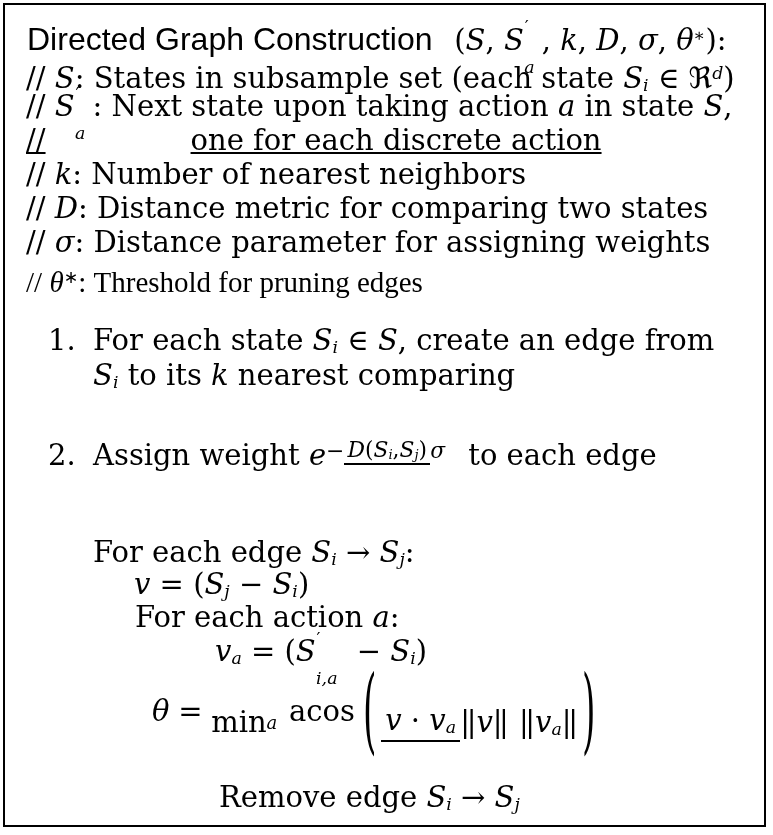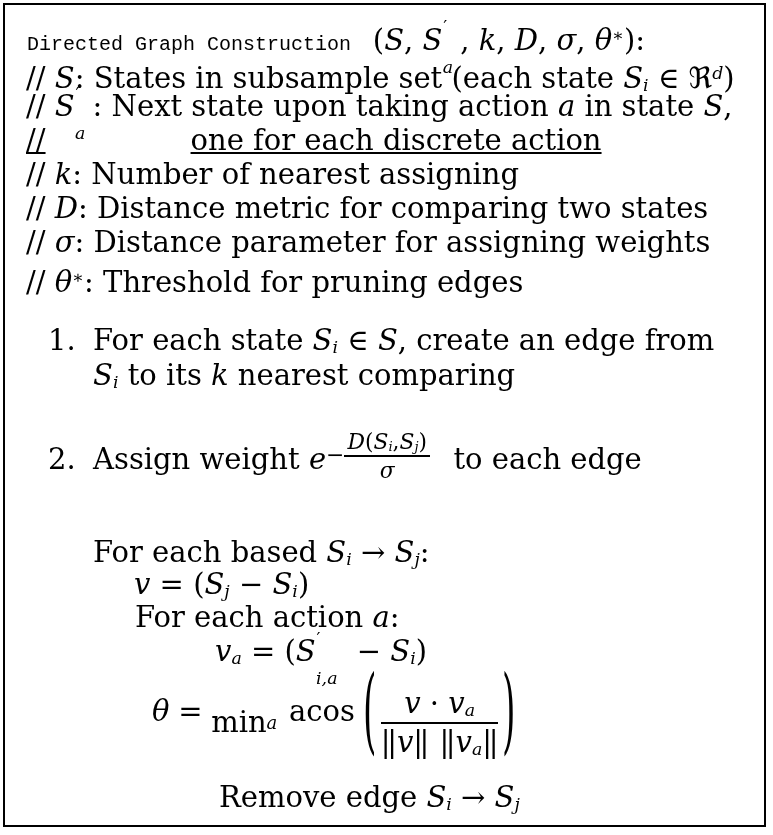--- a/index.html
+++ b/index.html
@@ -10,35 +10,35 @@
   .frame{
     position:absolute;left:3px;top:3px;width:763px;height:824px;
     border:2.5px solid #000000;box-sizing:border-box;
   }
   .line{position:absolute;white-space:nowrap;font-size:29px;line-height:36px;}
 
   
   .rm{}
   .it{font-style:italic;}
   .bf{font-weight:bold;font-size:30px;letter-spacing:0.3px;}
-  .tt{font-family:Liberation Mono, monospace;font-size:20px;}
+  .tt{font-family:Liberation Sans, sans-serif;font-size:32px;}
   .sub{font-size:0.6em;font-style:italic;vertical-align:-0.18em;}
   .sup{font-size:0.6em;vertical-align:0.5em;}
   .supi{font-size:0.6em;font-style:italic;vertical-align:0.5em;}
   .sp{display:inline-block;}
   .re{font-family:"DejaVu Serif","DejaVu Sans",serif;}
   .bars{letter-spacing:-0.12em;margin-right:0.12em;}
 
   
   .ss{display:inline-block;position:relative;height:2px;}
   .ss .up{position:absolute;left:0.05em;bottom:0.3em;font-size:0.6em;}
   .ss .dn{position:absolute;left:0.02em;top:0.08em;font-size:0.6em;font-style:italic;white-space:nowrap;}
 
   
-  .frac{display:inline-flex;flex-direction:column;align-items:stretch;text-align:center;
+  .frac{display:inline-flex;align-items:stretch;text-align:center;
         vertical-align:middle;line-height:1.08;}
   .frac .num{display:block;border-bottom:2px solid #000;padding:0 0.15em 0.06em;}
   .frac .den{display:block;padding-top:0.06em;}
 
   
   .exp{display:inline-block;position:relative;top:-0.34em;font-size:0.75em;line-height:1;}
   .exp .frac{vertical-align:middle;}
 
   
   .stack{display:inline-flex;flex-direction:row;align-items:center;line-height:1;}
@@ -52,21 +52,21 @@
   .eqline .frac{line-height:1.15;}
 
   
   #ln-title{top:17px;left:27px;}
   #ln-c1{top:55px;left:26px;}
   #ln-c2{top:88px;left:26px;}
   #ln-c3{top:122px;left:26px;text-decoration:underline;}
   #ln-c4{top:156px;left:26px;}
   #ln-c5{top:190px;left:26px;}
   #ln-c6{top:224px;left:26px;}
-  #ln-c7{top:259px;left:26px;}
+  #ln-c7{top:259px;left:26px;font-family:Liberation Serif, serif;}
   #ln-i1a{top:322px;left:48px;}
   #ln-i1b{top:357px;left:93px;}
   #ln-i2{top:437px;left:48px;}
   #ln-i3h{top:499px;left:48px;}
   #ln-l31{top:534px;left:93px;}
   #ln-l32{top:566px;left:134px;}
   #ln-l33{top:599px;left:135px;}
   #ln-l34{top:633px;left:215px;}
   #ln-l35{top:675px;left:152px;}
   #ln-l36{top:745px;left:152px;}
@@ -76,34 +76,34 @@
 <body>
 
 <div class="page">
   <div class="frame"></div>
 
   <div class="line" id="ln-title"><span class="tt">Directed Graph Construction</span><span class="sp" style="width: 0.75em;"></span><span class="rm">(</span><span class="it">S</span><span class="rm">, </span><span class="it">S</span><span class="ss" style="width: 0.62em;"><span class="up">′</span><span class="dn">a</span></span><span class="rm">, </span><span class="it">k</span><span class="rm">, </span><span class="it">D</span><span class="rm">, </span><span class="it">σ</span><span class="rm">, </span><span class="it">θ</span><span class="sup">∗</span><span class="rm">):</span></div>
 
   <div class="line" id="ln-c1"><span class="rm">// </span><span class="it">S</span><span class="rm">: States in subsample set (each state </span><span class="it">S</span><span class="sub">i</span><span class="rm"> ∈ </span><span class="re">ℜ</span><span class="supi">d</span><span class="rm">)</span></div>
   <div class="line" id="ln-c2"><span class="rm">// </span><span class="it">S</span><span class="ss" style="width: 0.62em;"><span class="up">′</span><span class="dn">a</span></span><span class="rm">: Next state upon taking action </span><span class="it">a</span><span class="rm"> in state </span><span class="it">S</span><span class="rm">,</span></div>
   <div class="line" id="ln-c3"><span class="rm">//</span><span class="sp" style="width: 5em;"></span><span class="rm">one for each discrete action</span></div>
-  <div class="line" id="ln-c4"><span class="rm">// </span><span class="it">k</span><span class="rm">: Number of nearest assigning</span></div>
+  <div class="line" id="ln-c4"><span class="rm">// </span><span class="it">k</span><span class="rm">: Number of nearest neighbors</span></div>
   <div class="line" id="ln-c5"><span class="rm">// </span><span class="it">D</span><span class="rm">: Distance metric for comparing two states</span></div>
   <div class="line" id="ln-c6"><span class="rm">// </span><span class="it">σ</span><span class="rm">: Distance parameter for assigning weights</span></div>
   <div class="line" id="ln-c7"><span class="rm">// </span><span class="it">θ</span><span class="sup">∗</span><span class="rm">: Threshold for pruning edges</span></div>
 
   <div class="line" id="ln-i1a"><span class="rm">1.</span><span class="sp" style="width: 0.6em;"></span><span class="rm">For each state </span><span class="it">S</span><span class="sub">i</span><span class="rm"> ∈ </span><span class="it">S</span><span class="rm">, create an edge from</span></div>
   <div class="line" id="ln-i1b"><span class="it">S</span><span class="sub">i</span><span class="rm"> to its </span><span class="it">k</span><span class="rm"> nearest comparing</span></div>
 
   <div class="line" id="ln-i2"><span class="rm">2.</span><span class="sp" style="width: 0.6em;"></span><span class="rm">Assign weight </span><span class="it">e</span><span class="exp"><span class="rm">−</span><span class="frac">
           <span class="num"><span class="it">D</span><span class="rm">(</span><span class="it">S</span><span class="sub">i</span><span class="rm">,</span><span class="it">S</span><span class="sub">j</span><span class="rm">)</span></span>
           <span class="den"><span class="it">σ</span></span>
         </span></span><span class="sp" style="width: 0.8em;"></span><span class="rm">to each edge</span></div>
 
-  <div class="line" id="ln-l31"><span class="rm">For each based </span><span class="it">S</span><span class="sub">i</span><span class="rm"> → </span><span class="it">S</span><span class="sub">j</span><span class="rm">:</span></div>
+  <div class="line" id="ln-l31"><span class="rm">For each edge </span><span class="it">S</span><span class="sub">i</span><span class="rm"> → </span><span class="it">S</span><span class="sub">j</span><span class="rm">:</span></div>
   <div class="line" id="ln-l32"><span class="it">v</span><span class="rm"> = (</span><span class="it">S</span><span class="sub">j</span><span class="rm"> − </span><span class="it">S</span><span class="sub">i</span><span class="rm">)</span></div>
   <div class="line" id="ln-l33"><span class="rm">For each action </span><span class="it">a</span><span class="rm">:</span></div>
   <div class="line" id="ln-l34"><span class="it">v</span><span class="sub">a</span><span class="rm"> = (</span><span class="it">S</span><span class="ss" style="width: 1.1em;"><span class="up">′</span><span class="dn">i,a</span></span><span class="rm"> − </span><span class="it">S</span><span class="sub">i</span><span class="rm">)</span></div>
   <div class="line eqline" id="ln-l35">
       <span class="it">θ</span>
       <span class="sp" style="width: 0.3em;"></span>
       <span class="rm">=</span>
       <span class="sp" style="width: 0.3em;"></span>
       <span class="stack">
         <span class="top">min</span>

